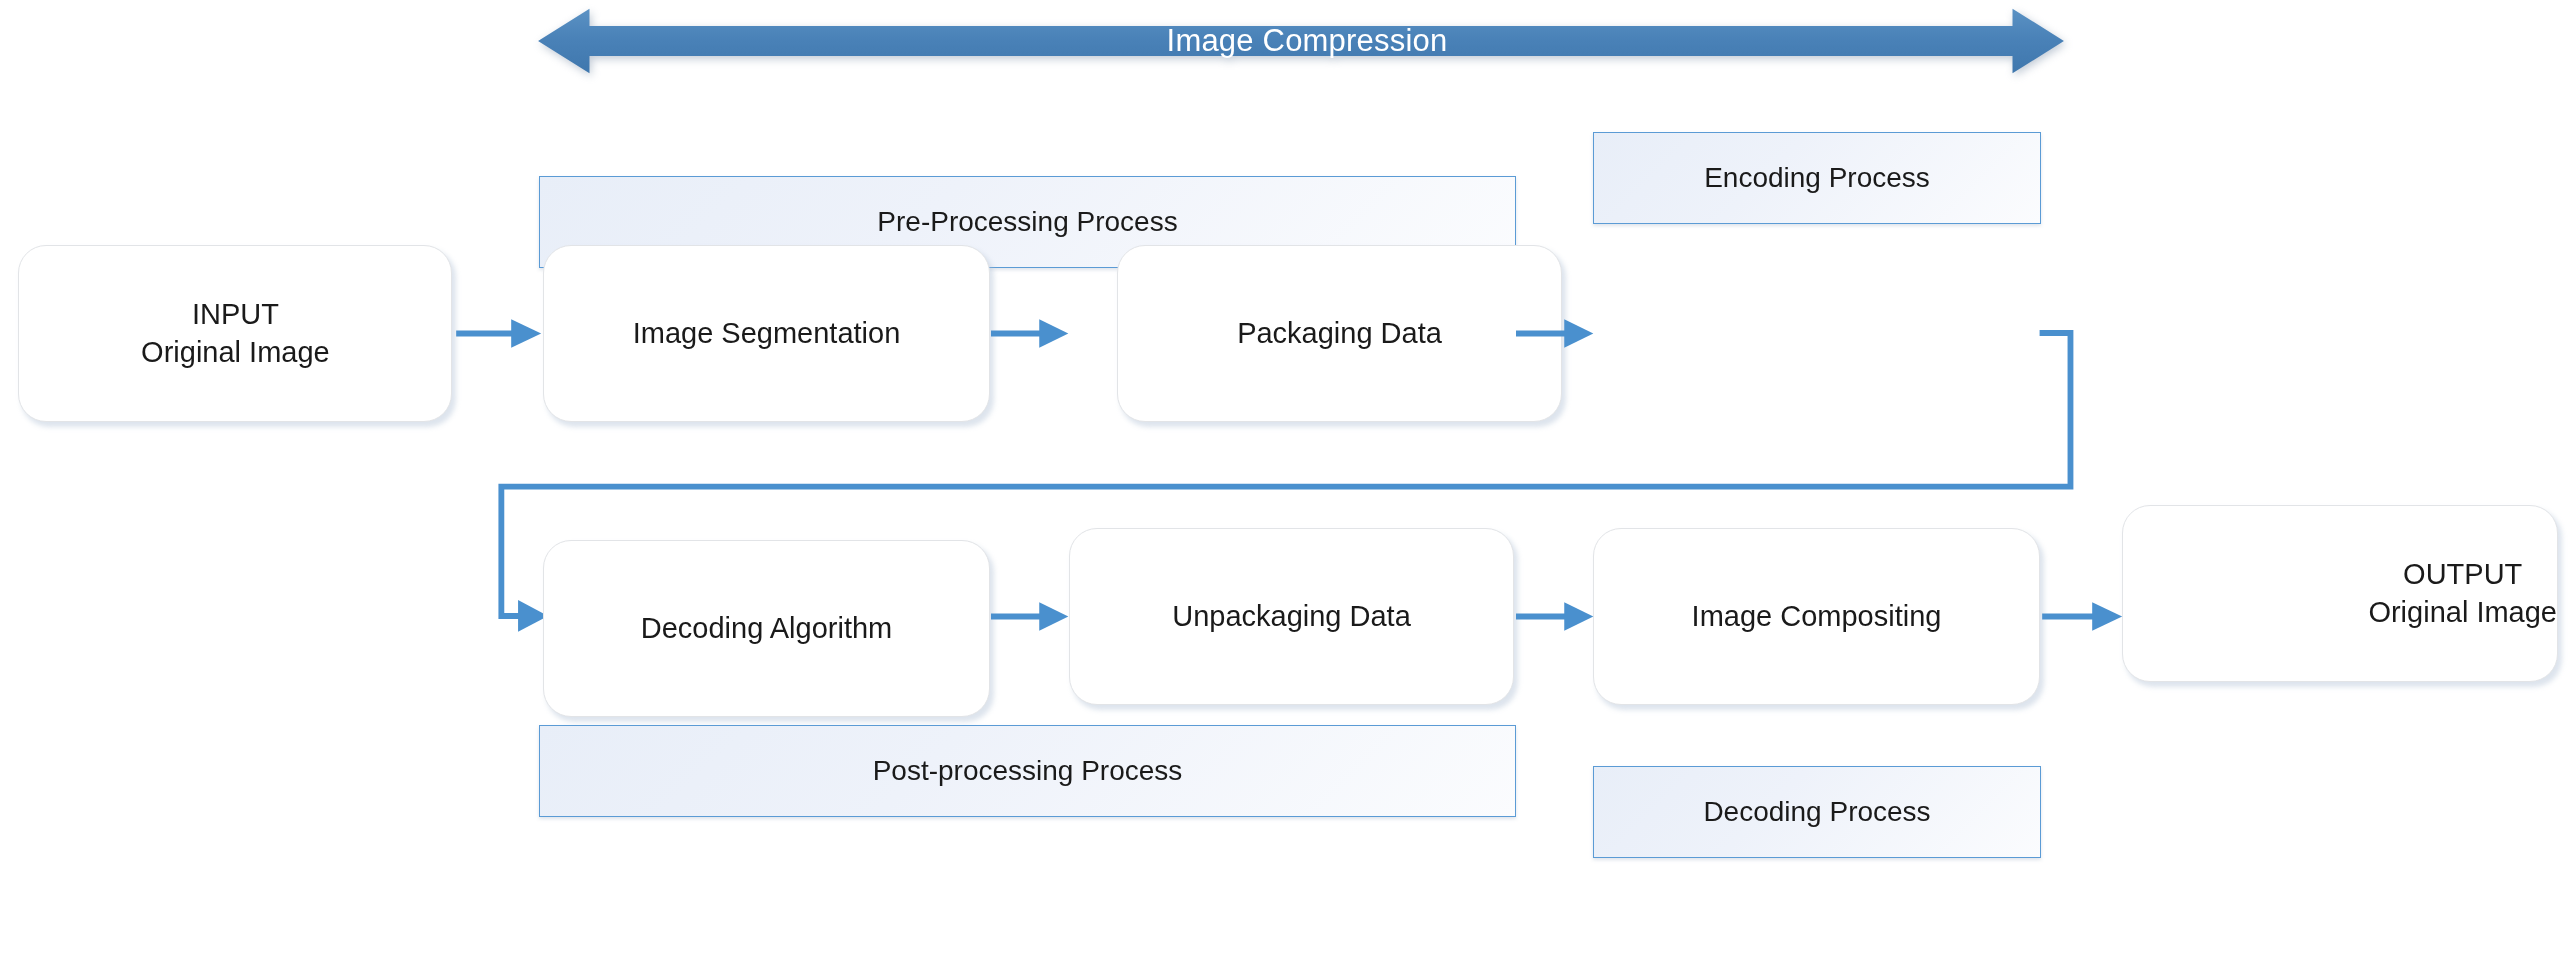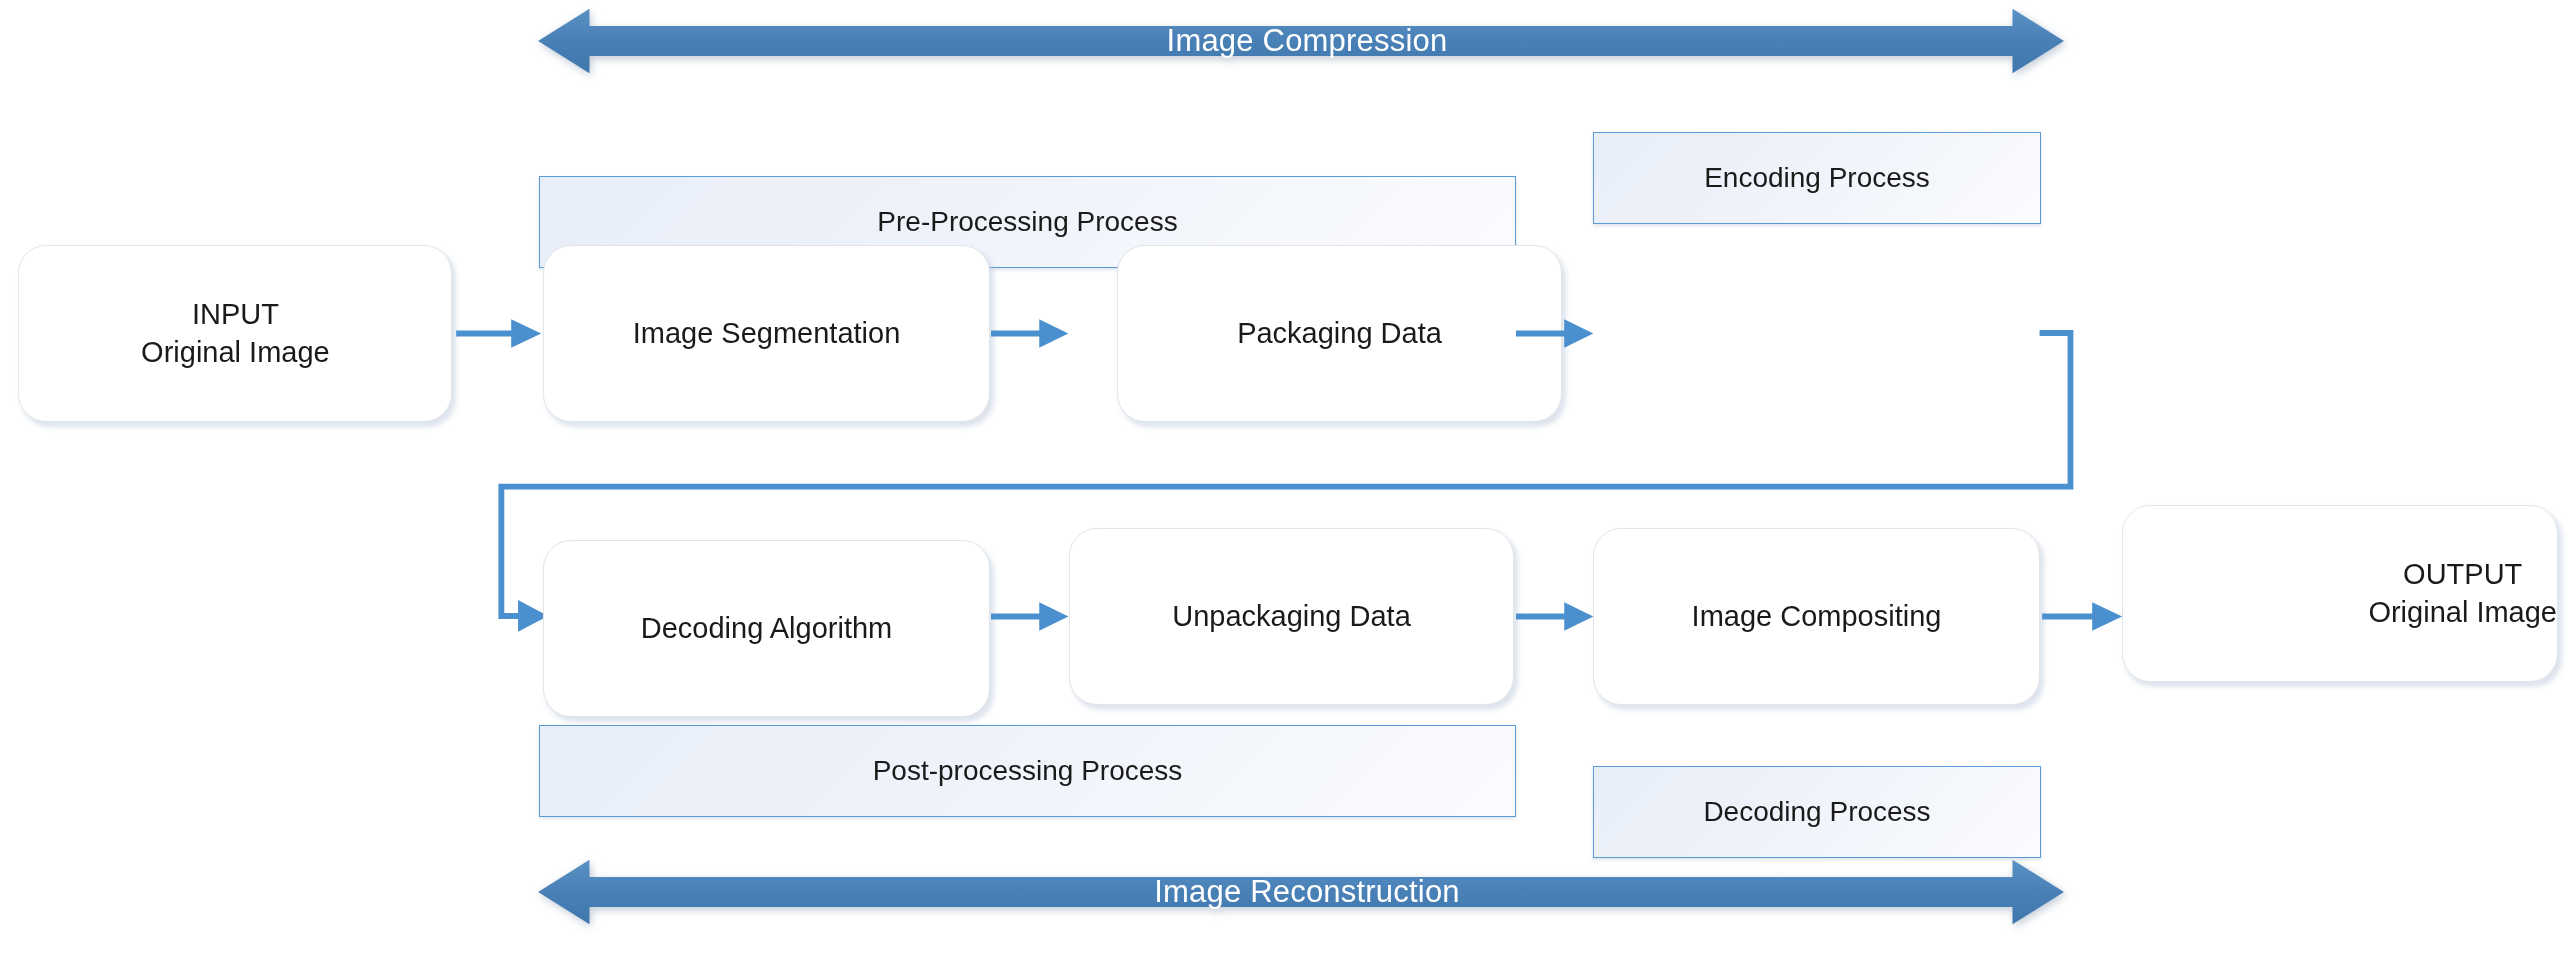--- a/index.html
+++ b/index.html
@@ -198,28 +198,15 @@
   </div>
 
   <div class="phase-box" style="left:539px; top:725px; width:977px; height:92px;">
     <span>Post-processing Process</span>
   </div>
 
   <div class="phase-box" style="left:1593px; top:725px; width:448px; height:92px;margin-top:41px;">
     <span>Decoding Process</span>
   </div>
 
-  <div class="banner-arrow" style="left:533px; top:858px; width:1536px; height:68px;">
-    <svg width="1536" height="68" viewBox="0 0 1840 82">
-      <defs>
-        <linearGradient id="bannerGradBottom" x1="0" y1="0" x2="0" y2="1">
-          <stop offset="0%" stop-color="#5b92c4"></stop>
-          <stop offset="45%" stop-color="#4a82b8"></stop>
-          <stop offset="100%" stop-color="#3f77ad"></stop>
-        </linearGradient>
-      </defs>
-      <polygon points="0,41 62,2 62,23 1778,23 1778,2 1840,41 1778,80 1778,59 62,59 62,80" fill="url(#bannerGradBottom)"></polygon>
-    </svg>
-    <div class="banner-label">Image Reconstruction</div>
-  </div>
 
 </div>
 
 
 </body></html>

